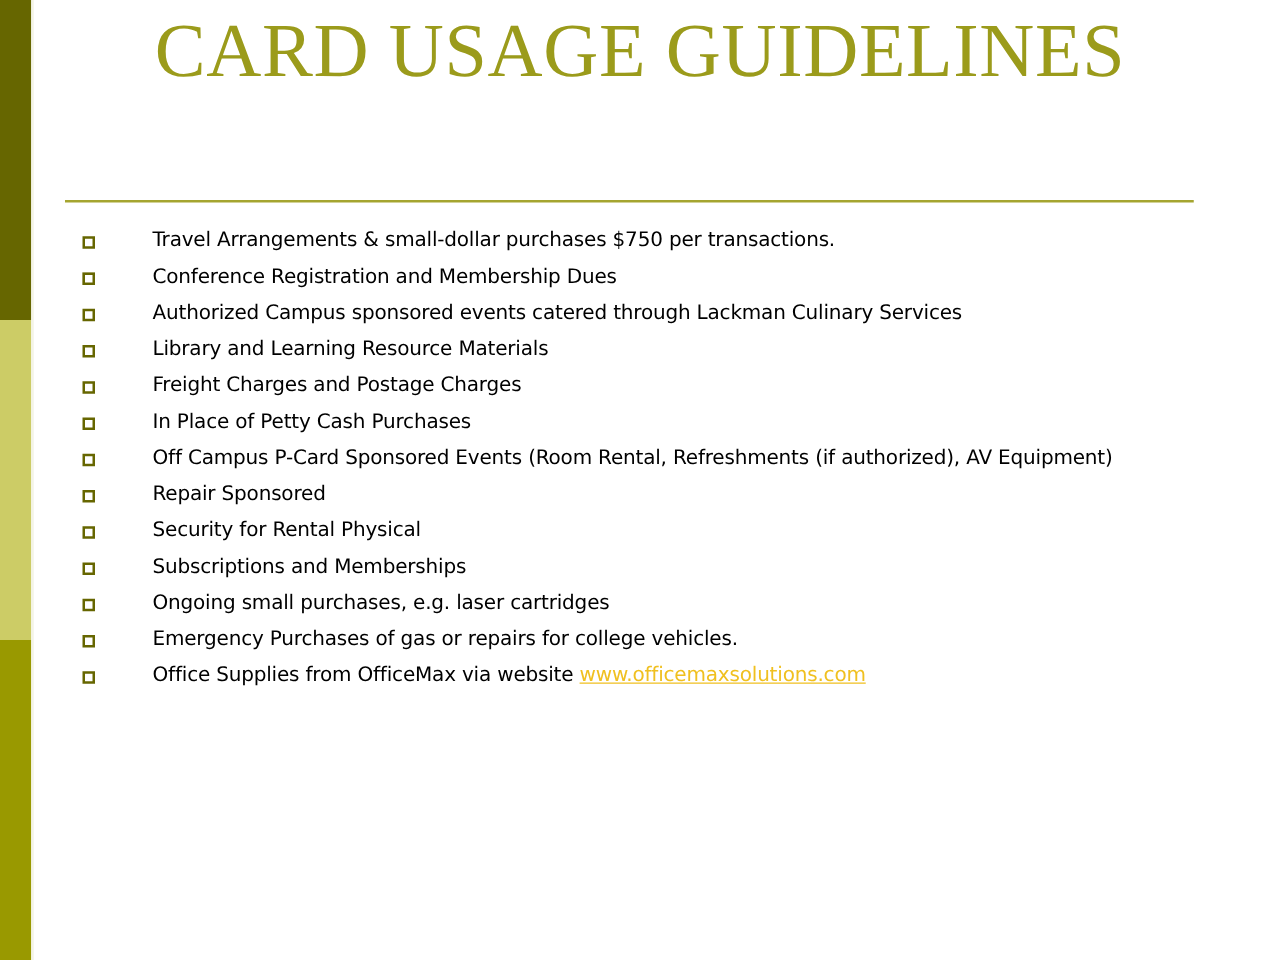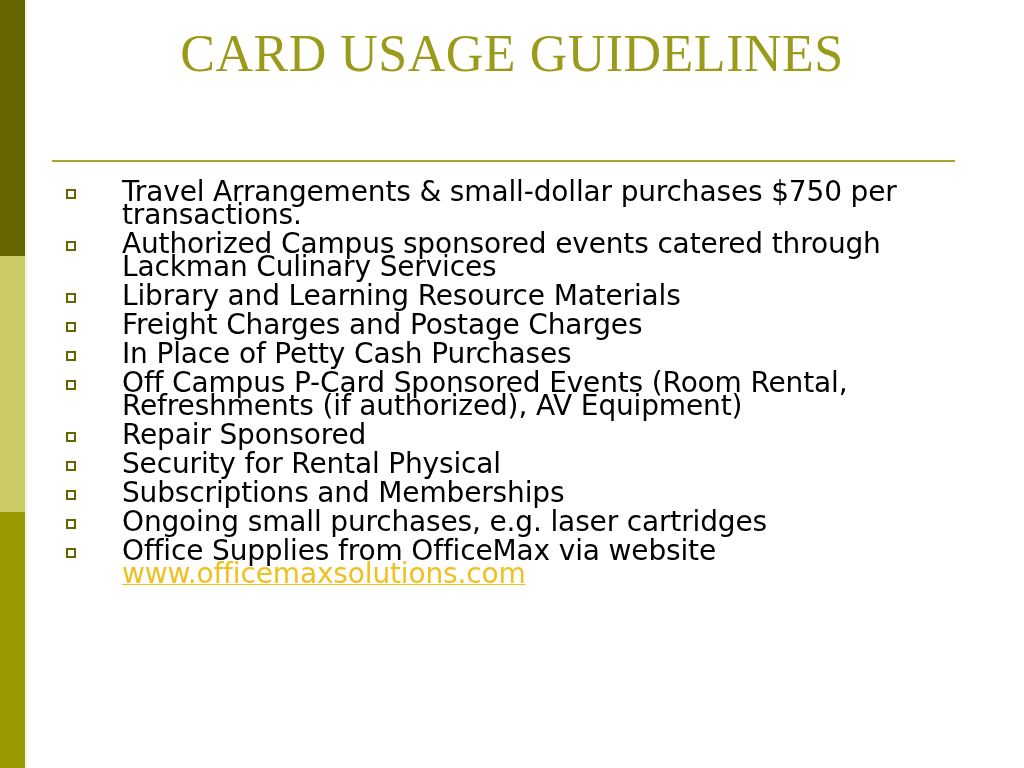--- a/index.html
+++ b/index.html
@@ -9,43 +9,43 @@
       font-family: "DejaVu Sans", sans-serif;
     }
     .side-bar { position: absolute; left: 0; top: 0; width: 25px; height: 768px; }
     .side-seg { position: absolute; left: 0; width: 25px; }
     .seg-1 { top: 0; height: 256px; background: #666600; }
     .seg-2 { top: 256px; height: 256px; background: #CCCC66; }
     .seg-3 { top: 512px; height: 256px; background: #999900; }
     .side-edge { position: absolute; left: 25px; top: 0; width: 2px; height: 768px; background: #f4f4e6; }
 
     .title {
-      position: absolute; left: 0; right: 0; top: 26px;
+      position: absolute; left: 0; right: 0; top: 14px;
       text-align: center; padding-left: 0;
       font-family: "Liberation Serif", "DejaVu Serif", serif;
-      font-size: 52px; line-height: 56px; color: #9B9B1B;
+      font-size: 61px; line-height: 56px; color: #9B9B1B;
       letter-spacing: 0.5px;
       margin-left: 0;
     }
     .title-inner { display: inline-block; margin-left: 0; transform: translateX(0); }
 
     .rule {
       position: absolute; left: 52px; top: 160px; width: 903px; height: 2px;
       background: #A5A530;
     }
 
     .list { position: absolute; left: 0; top: 180px; width: 1024px; margin: 0; padding: 0; list-style: none; }
     .item { position: relative; padding-left: 122px; padding-right: 10px; margin-bottom: 6px; }
     .bullet {
       position: absolute; left: 66px; top: 9px; width: 6px; height: 6px;
       border: 2px solid #666600; background: #ffffff;
     }
     .text {
       display: block; font-family: "DejaVu Sans", sans-serif;
-      font-size: 28px; line-height: 23px; color: #000000;
+      font-size: 16px; line-height: 23px; color: #000000;
       letter-spacing: -0.15px;
     }
     .link { color: #F0C020; text-decoration: underline; text-decoration-thickness: 1px; margin-top: 24px; }
   </style>
 </head>
 <body>
 
 <div class="side-bar">
   <div class="side-seg seg-1"></div>
   <div class="side-seg seg-2"></div>
@@ -59,20 +59,24 @@
 
 <div class="rule"></div>
 
 <ul class="list">
   <li class="item">
     <span class="bullet"></span>
     <span class="text">Travel Arrangements &amp; small-dollar purchases $750 per transactions.</span>
   </li>
   <li class="item">
     <span class="bullet"></span>
+  </li>
+  <li class="item">
+    <span class="bullet"></span>
+    <span class="text">Conference Registration and Membership Dues</span>
   </li>
   <li class="item">
     <span class="bullet"></span>
     <span class="text">Authorized Campus sponsored events catered through Lackman Culinary Services</span>
   </li>
   <li class="item">
     <span class="bullet"></span>
     <span class="text">Library and Learning Resource Materials</span>
   </li>
   <li class="item">
@@ -98,15 +102,19 @@
   <li class="item">
     <span class="bullet"></span>
     <span class="text">Subscriptions and Memberships</span>
   </li>
   <li class="item">
     <span class="bullet"></span>
     <span class="text">Ongoing small purchases, e.g. laser cartridges</span>
   </li>
   <li class="item">
     <span class="bullet"></span>
+    <span class="text">Emergency Purchases of gas or repairs for college vehicles.</span>
+  </li>
+  <li class="item">
+    <span class="bullet"></span>
     <span class="text"><span>Office Supplies from OfficeMax via website </span><a class="link">www.officemaxsolutions.com</a></span>
   </li>
 </ul>
 
 </body></html>

